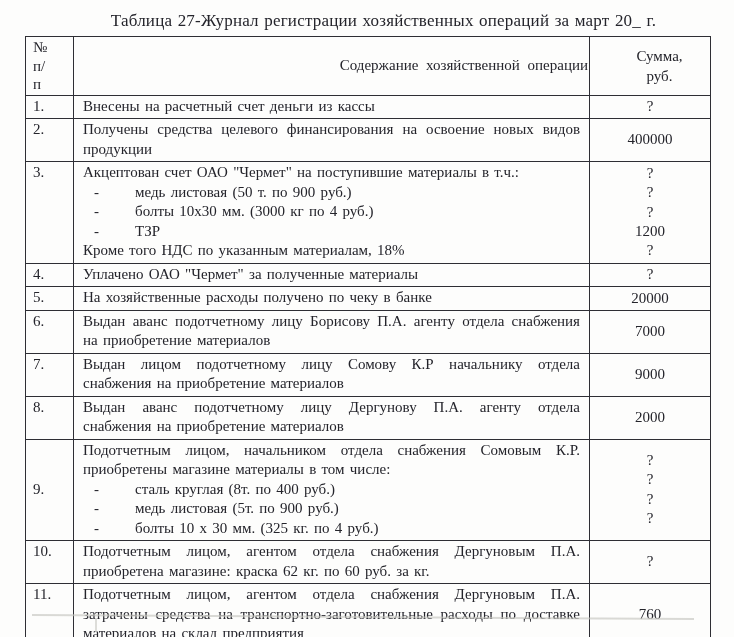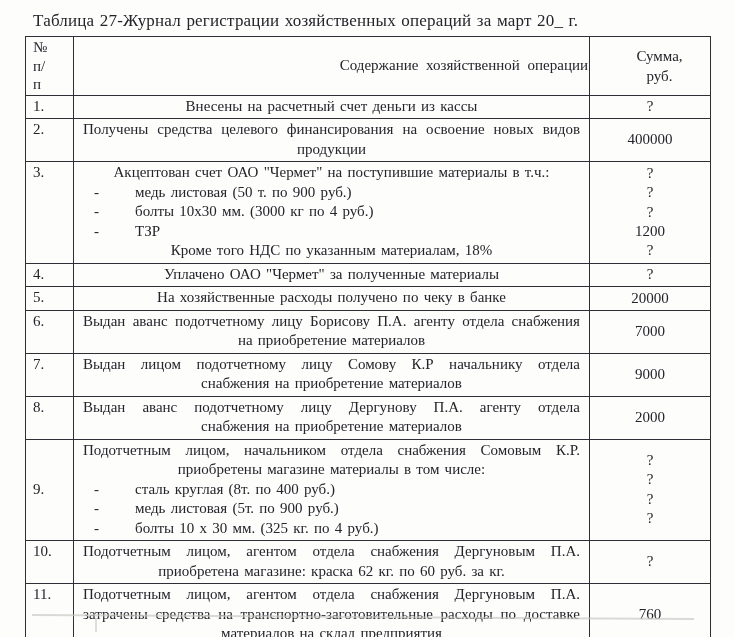--- a/index.html
+++ b/index.html
@@ -12,20 +12,21 @@
     font-family: "Liberation Serif", serif;
     color: #24242b;
   }
   .page {
     position: relative;
     width: 734px;
     height: 637px;
   }
   .doc-title {
     padding-top: 11px;
+    text-align: center;
     font-size: 17px;
     letter-spacing: 0.2px;
     word-spacing: 1px;
     white-space: nowrap;
     padding-left: 33px;
   }
   table.journal {
     border-collapse: collapse;
     table-layout: fixed;
     width: 686px;
@@ -67,21 +68,21 @@
   td.content {
     padding: 1px 9px 2px 9px;
     line-height: 19.5px;
     word-spacing: 1.5px;
   }
   td.content .line-just {
     text-align: justify;
     text-align-last: justify;
   }
   td.content .line-end {
-    text-align: center;
+    text-align: left;
   }
   td.content .item { display: flex; }
   td.content .item .dash {
     flex: none;
     width: 41px;
     padding-left: 11px;
   }
   td.sum {
     vertical-align: middle;
     text-align: center;

